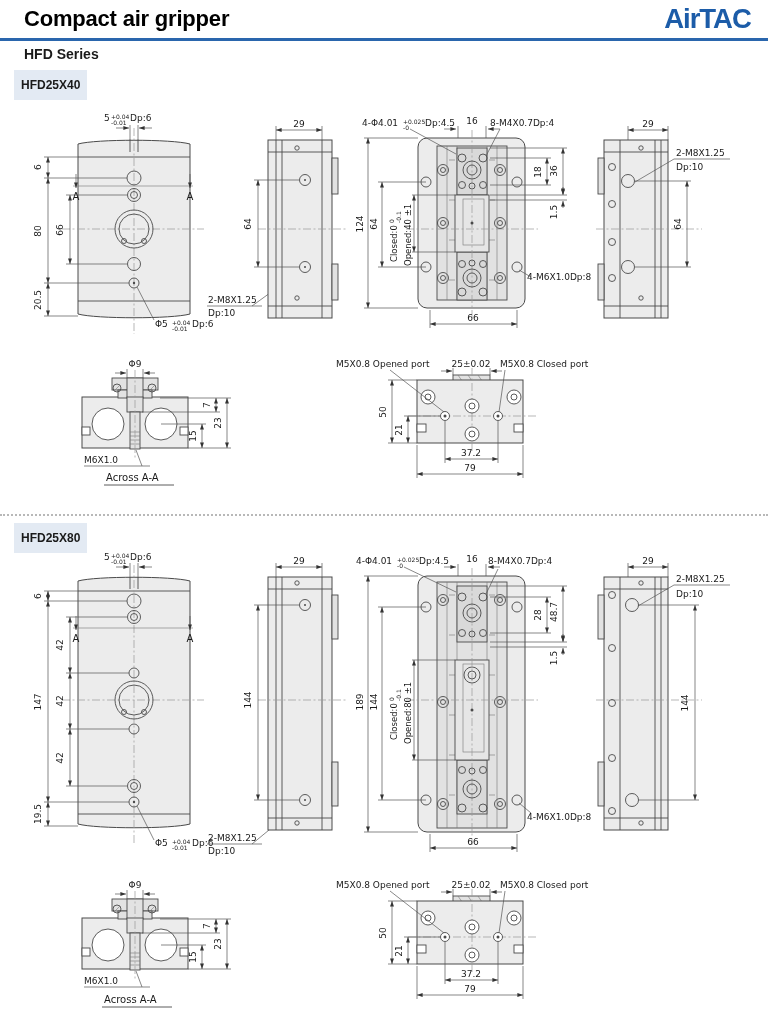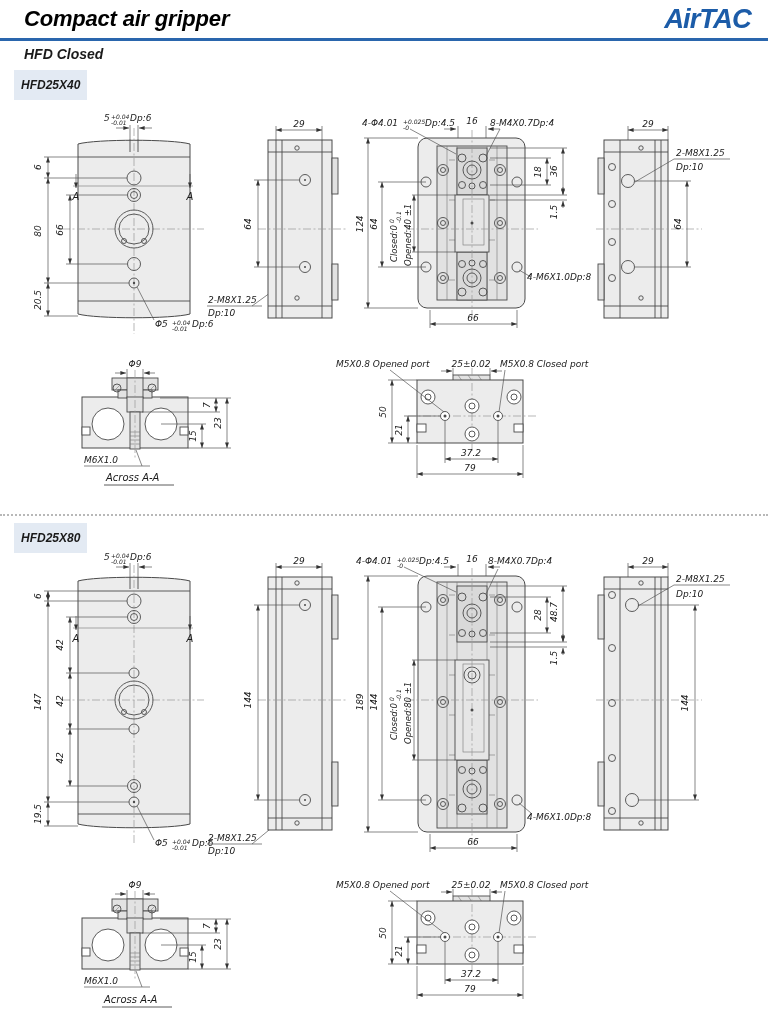--- a/index.html
+++ b/index.html
@@ -1,17 +1,17 @@
 <!DOCTYPE html>
 <html><head>
 <meta charset="utf-8">
 <style>
   html,body{margin:0;padding:0;background:#fff;}
   #page{position:relative;width:768px;height:1017px;background:#fff;overflow:hidden;
-        font-family:"Liberation Sans","DejaVu Sans",sans-serif;color:#111;font-style:italic;}
+        font-family:"Liberation Sans","DejaVu Sans",sans-serif;color:#111;}
   .hdr-title{position:absolute;left:24px;top:6px;font-size:22px;font-weight:700;letter-spacing:-0.2px;color:#000;}
   .hdr-rule{position:absolute;left:0;top:38px;width:768px;height:3px;background:#2a66ad;}
   .hdr-series{position:absolute;left:24px;top:46px;font-size:14px;font-weight:700;color:#1a1a1a;}
   .logo{position:absolute;right:18px;top:4px;font-size:27px;font-weight:800;color:#1c5ca8;
         letter-spacing:-1px;transform:scaleX(1.02);}
   .chip{position:absolute;left:14px;font-size:12px;font-weight:700;color:#1a1a1a;
         background:#e3eaf3;padding:8px 7px;}
   .chip1{top:70px;} .chip2{top:523px;}
   .divider{position:absolute;left:0;top:514px;width:768px;border-top:2px dotted #b8b8b8;}
   svg{position:absolute;left:0;top:0;}
@@ -29,21 +29,21 @@
   .cl{stroke:#999;stroke-width:0.7;stroke-dasharray:8 2.5 2 2.5;fill:none;}
 </style>
 </head>
 <body>
 
 <div id="page">
 
   <div class="hdr-title">Compact air gripper</div>
   <div class="logo">AirTAC</div>
   <div class="hdr-rule"></div>
-  <div class="hdr-series">HFD Closed</div>
+  <div class="hdr-series">HFD Series</div>
 
   <div class="chip chip1">HFD25X40</div>
   <div class="divider"></div>
   <div class="chip chip2">HFD25X80</div>
 
   <svg width="768" height="1017" viewBox="0 0 768 1017">
     <defs>
       <marker id="arr" viewBox="0 0 10 10" refX="10" refY="5" markerWidth="8" markerHeight="8" orient="auto-start-reverse">
         <path d="M0,1.5 L10,5 L0,8.5 z" fill="#333"></path>
       </marker>

